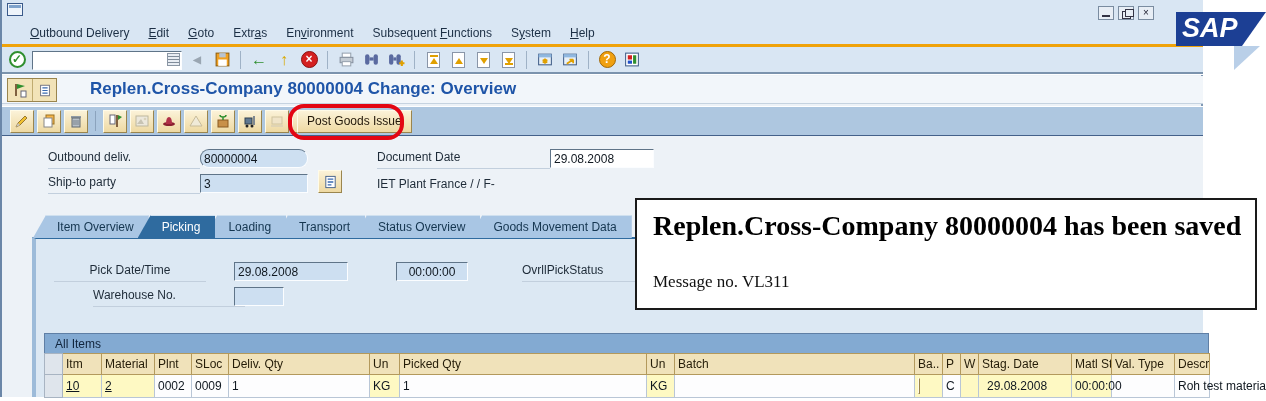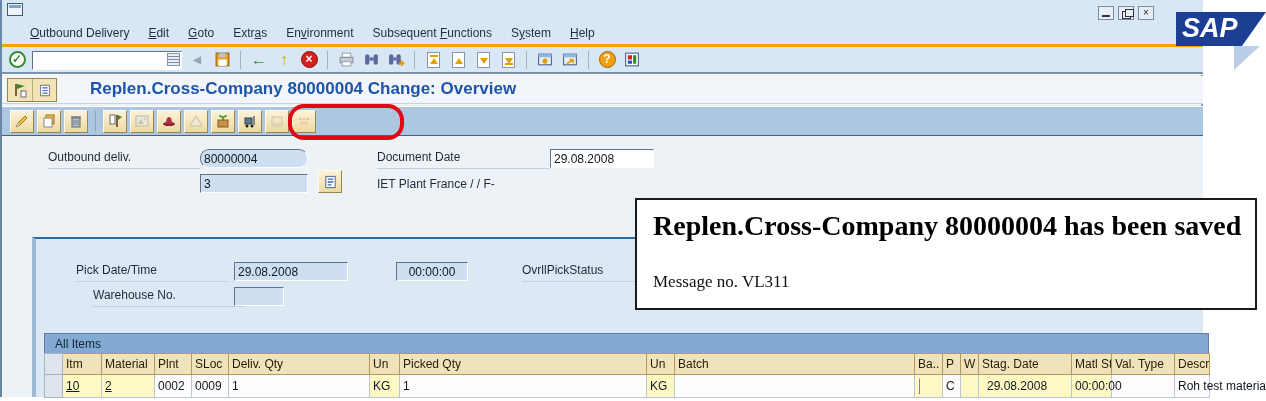--- a/index.html
+++ b/index.html
@@ -346,39 +346,49 @@
       <span class="tan-btn">
           <svg width="16" height="16" viewBox="0 0 16 16">
             <circle cx="4" cy="6" r="1.6" fill="#f0c8a0"></circle>
             <circle cx="8" cy="6" r="1.6" fill="#f0c8a0"></circle>
             <circle cx="12" cy="6" r="1.6" fill="#f0c8a0"></circle>
             <circle cx="6" cy="10" r="1.6" fill="#f0c8a0"></circle>
             <circle cx="10" cy="10" r="1.6" fill="#f0c8a0"></circle>
           </svg>
         </span>
     </div>
+    <button class="pgi-btn">Post Goods Issue</button>
     <div class="red-annot"></div>
 
     <div class="content">
       <div class="lbl" style="left:46px; top:14px; width:152px;">Outbound deliv.</div>
       <div class="field f-blue" style="left:198px; top:13px; width:108px;border-radius:9px;">80000004</div>
       <div class="lbl" style="left:375px; top:14px; width:173px;">Document Date</div>
       <div class="field f-white" style="left:548px; top:13px; width:104px;">29.08.2008</div>
+      <div class="lbl" style="left:46px; top:39px; width:152px;">Ship-to party</div>
       <div class="field f-blue" style="left:198px; top:38px; width:108px;">3</div>
       <span class="tan-btn" style="position:absolute; left:316px; top:34px;">
           <svg width="15" height="16" viewBox="0 0 16 16">
             <rect x="3" y="2" width="10" height="12" fill="#fff" stroke="#44608a"></rect>
             <path d="M5 5h6M5 8h6M5 11h4" stroke="#3a6ab0" stroke-width="1.4"></path>
           </svg>
         </span>
       <div class="static-text" style="left:375px; top:41px;">IET Plant France / / F-</div>
 
+      <div class="tabstrip">
+        <div class="tab">Item Overview</div>
+        <div class="tab active">Picking</div>
+        <div class="tab">Loading</div>
+        <div class="tab">Transport</div>
+        <div class="tab">Status Overview</div>
+        <div class="tab">Goods Movement Data</div>
+      </div>
 
       <div class="panel">
-        <div class="lbl" style="left:40px; top:24px; width:152px;">Pick Date/Time</div>
+        <div class="lbl" style="left:18px; top:24px; width:152px;text-align:center;">Pick Date/Time</div>
         <div class="field f-blue" style="left:198px; top:23px; width:114px;">29.08.2008</div>
         <div class="field f-blue" style="left:360px; top:23px; width:72px; text-align:center;">00:00:00</div>
         <div class="lbl" style="left:486px; top:24px; width:130px;">OvrllPickStatus</div>
         <div class="lbl" style="left:30px; top:49px; width:152px;margin-left:27px;">Warehouse No.</div>
         <div class="field f-blue" style="left:198px; top:48px; width:50px;"></div>
 
         <div class="grid">
           <div class="grid-caption">All Items</div>
           <table class="items">
             <colgroup>

